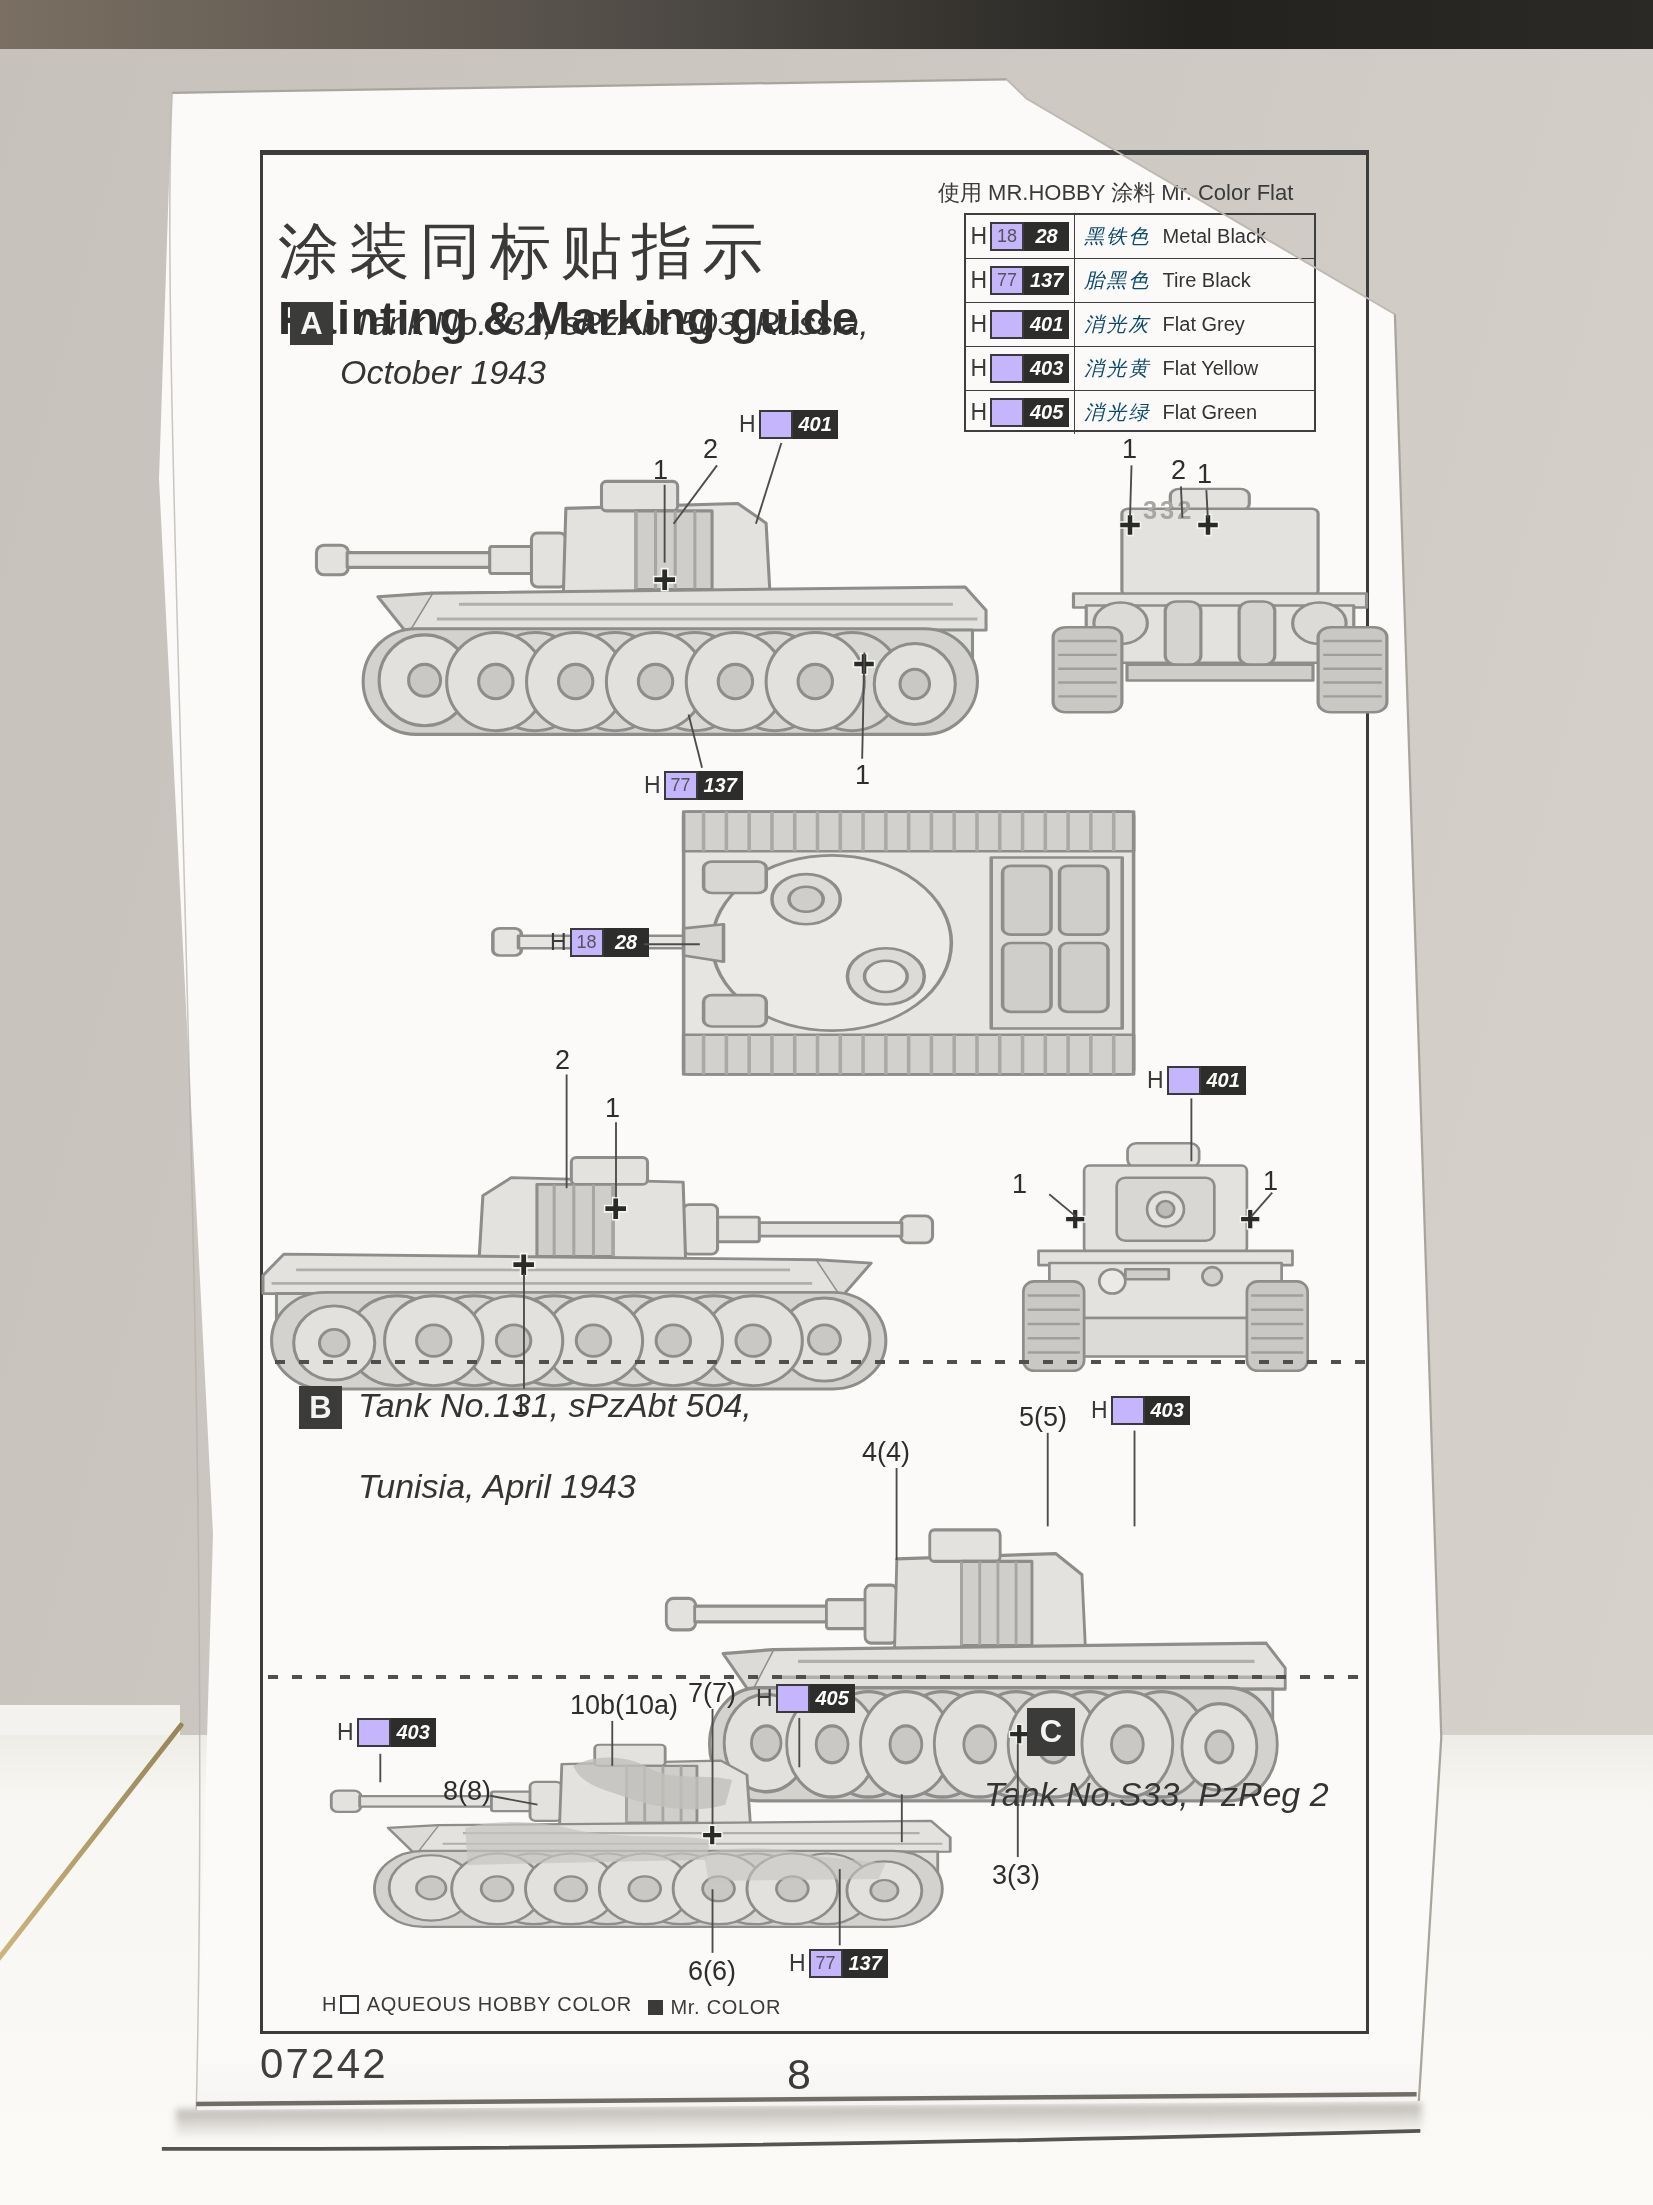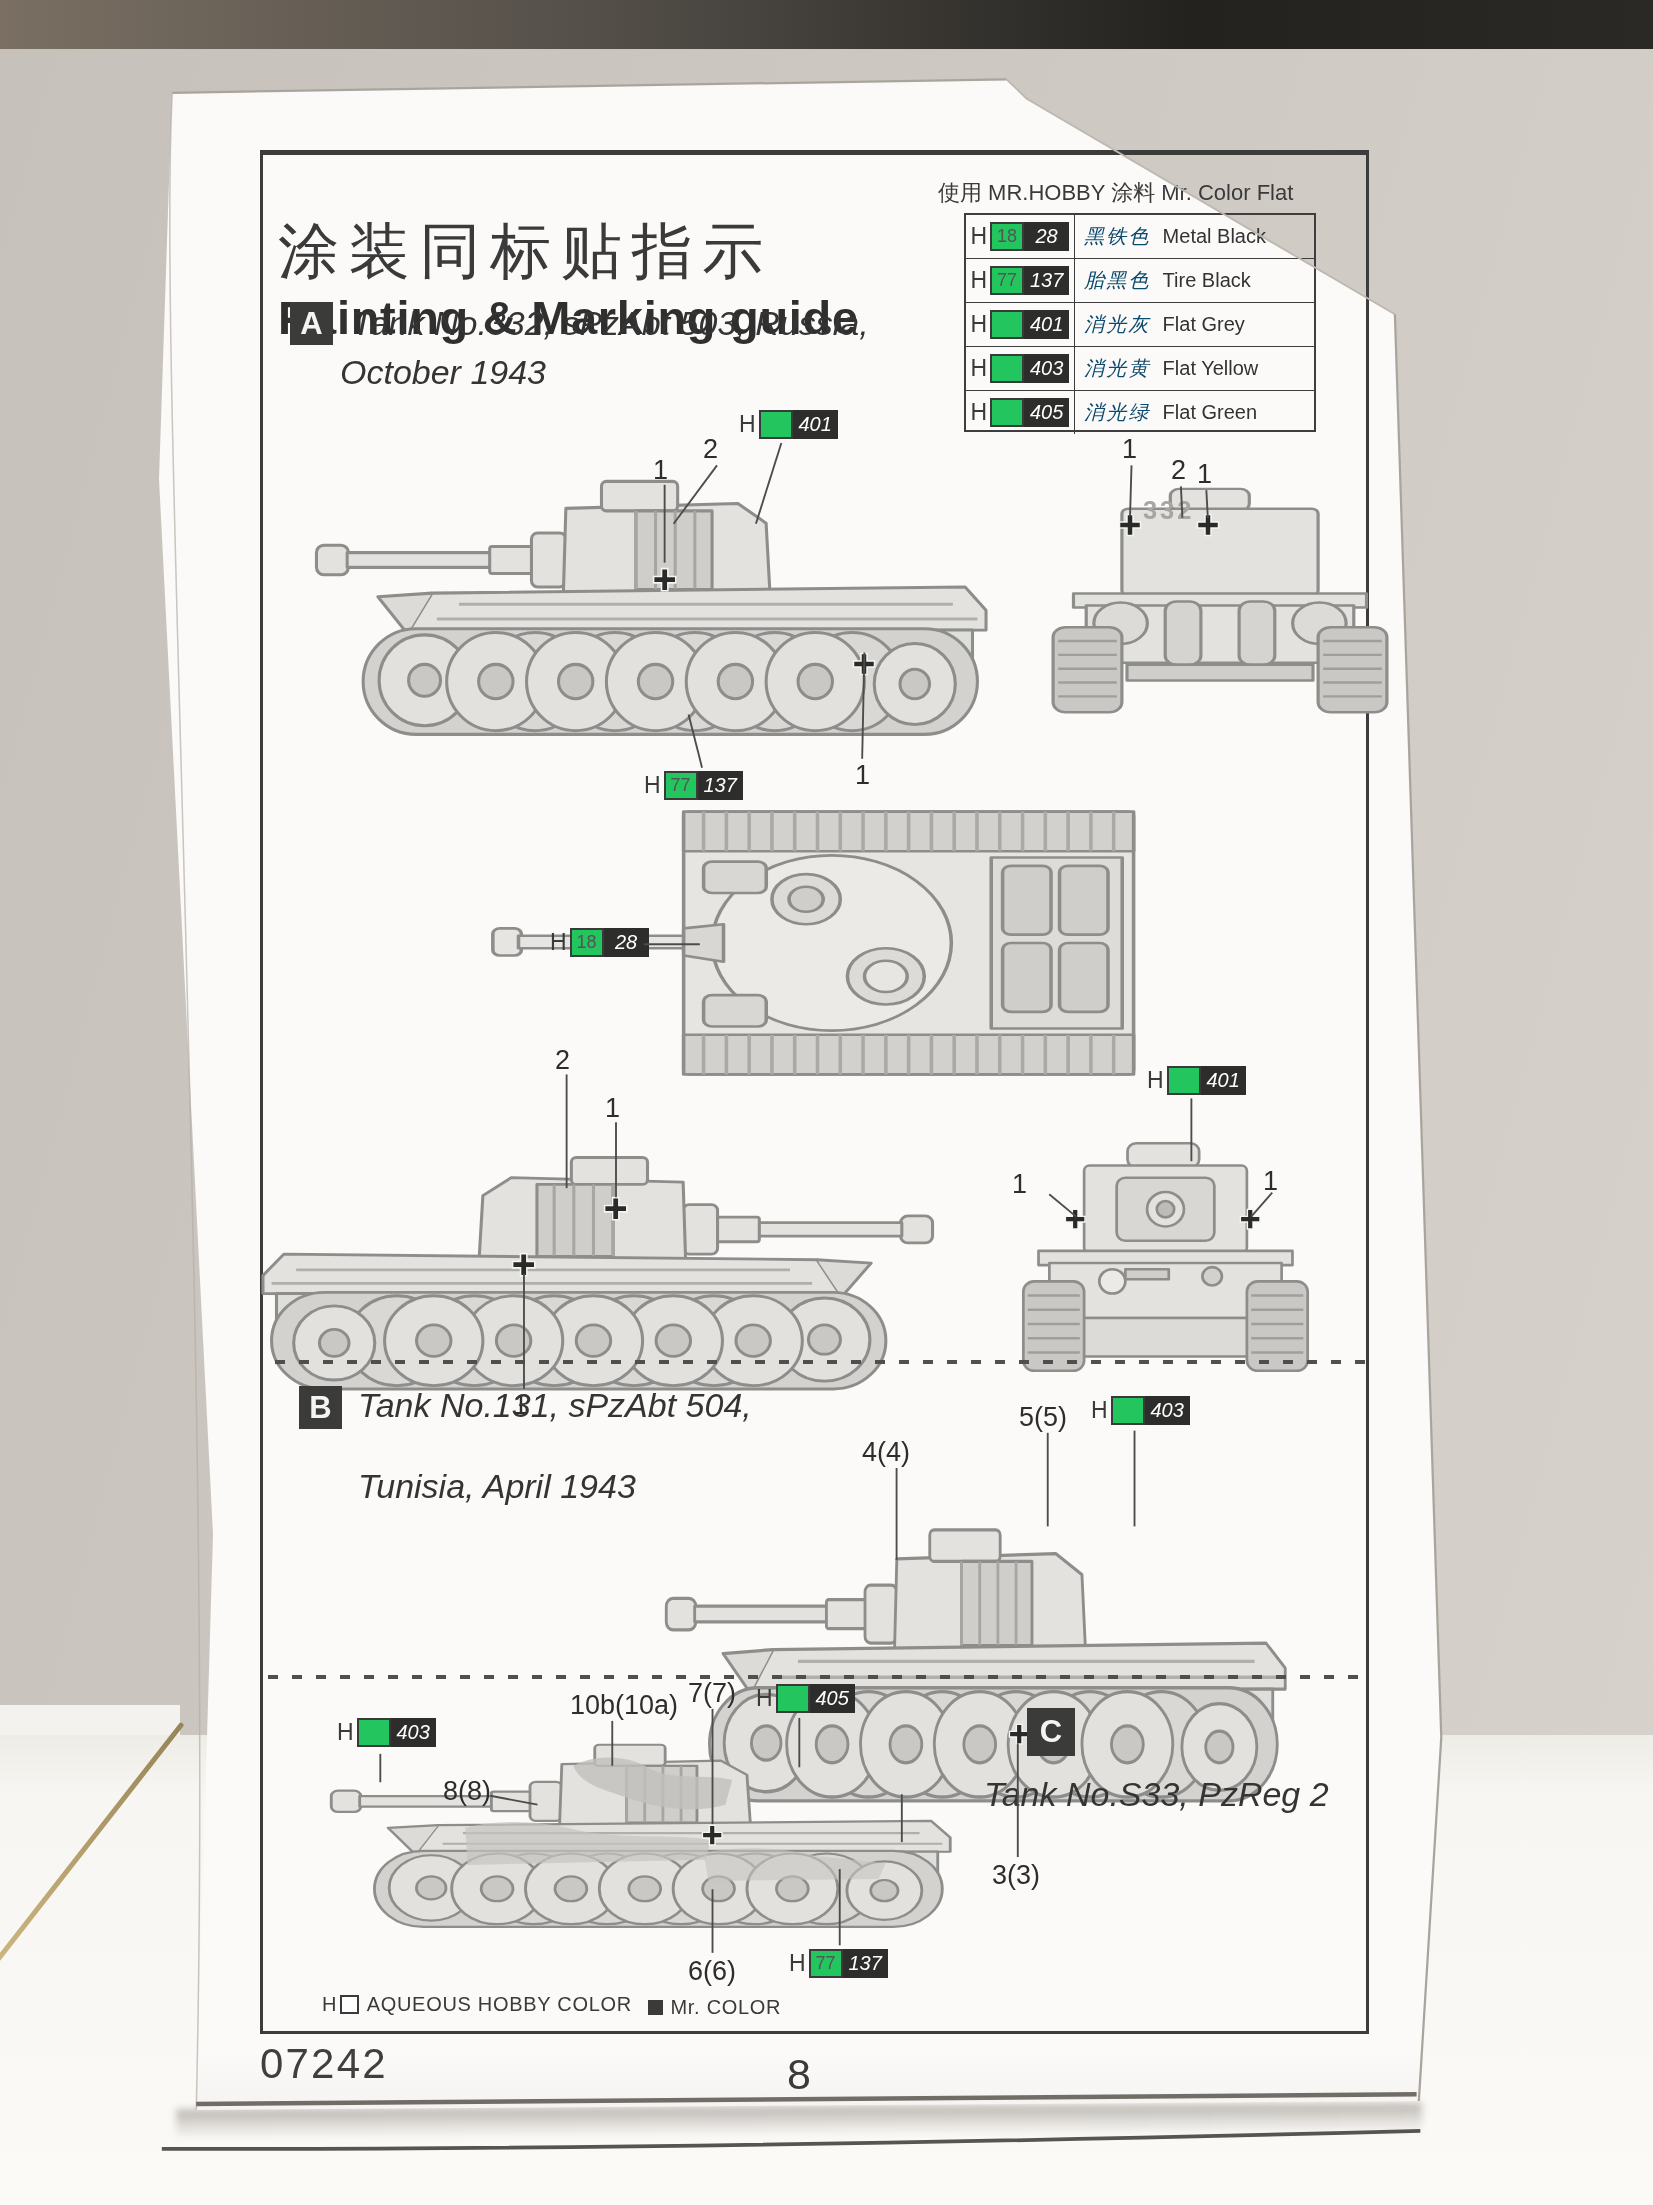--- a/index.html
+++ b/index.html
@@ -32,24 +32,24 @@
   #ctable{left:964px;top:213px;width:352px;height:219px;border:2.2px solid #3e3e3e;box-sizing:border-box;}
   .ct-row{position:relative;height:43px;border-bottom:1.5px solid #3e3e3e;display:flex;align-items:center;}
   .ct-row:last-child{border-bottom:none;}
   .ct-chipcell{width:109px;height:100%;border-right:1.5px solid #3e3e3e;display:flex;align-items:center;padding-left:4.5px;box-sizing:border-box;}
   .ct-names{display:flex;align-items:center;padding-left:9px;gap:12px;}
   .ct-cn{font-size:20px;color:#0c4a6e;letter-spacing:2.2px;font-style:italic;}
   .ct-en{font-size:20px;color:#333;}
   
   .chip{position:absolute;display:flex;align-items:center;color:#3a3a3a;}
   .chip-h{font-size:23px;}
-  .chip-aq{display:inline-block;min-width:30px;height:25px;border:2.2px solid #3a3a3a;background:#22c55e;
+  .chip-aq{display:inline-block;min-width:30px;height:25px;border:2.2px solid #3a3a3a;background:#c4b5fd;
     margin-left:3px;text-align:center;line-height:25px;font-size:18px;color:#555;}
   .chip-mr{display:inline-block;min-width:39px;height:29px;background:#2d2d2b;color:#fff;
-    font-style:italic;font-weight:normal;text-align:center;line-height:29px;font-size:20px;padding:0 3px;}
+    font-style:italic;font-weight:bold;text-align:center;line-height:29px;font-size:20px;padding:0 3px;}
   .ct-chipcell .chip{position:static;}
   
   .secbox{position:absolute;width:43px;height:43px;background:#3b3b3a;color:#f4f4f2;
     font-weight:bold;font-size:31px;display:flex;align-items:center;justify-content:center;}
   .sechead{position:absolute;font-size:34px;font-weight:normal;font-style:italic;color:#343434;}
   .co{position:absolute;font-size:27px;color:#2d2d2d;}
   .dashes{position:absolute;height:3.7px;
     background:repeating-linear-gradient(90deg,#4f4f4f 0 9.7px,transparent 9.7px 24px);}
   .art{position:absolute;}
   .cross{position:absolute;}

